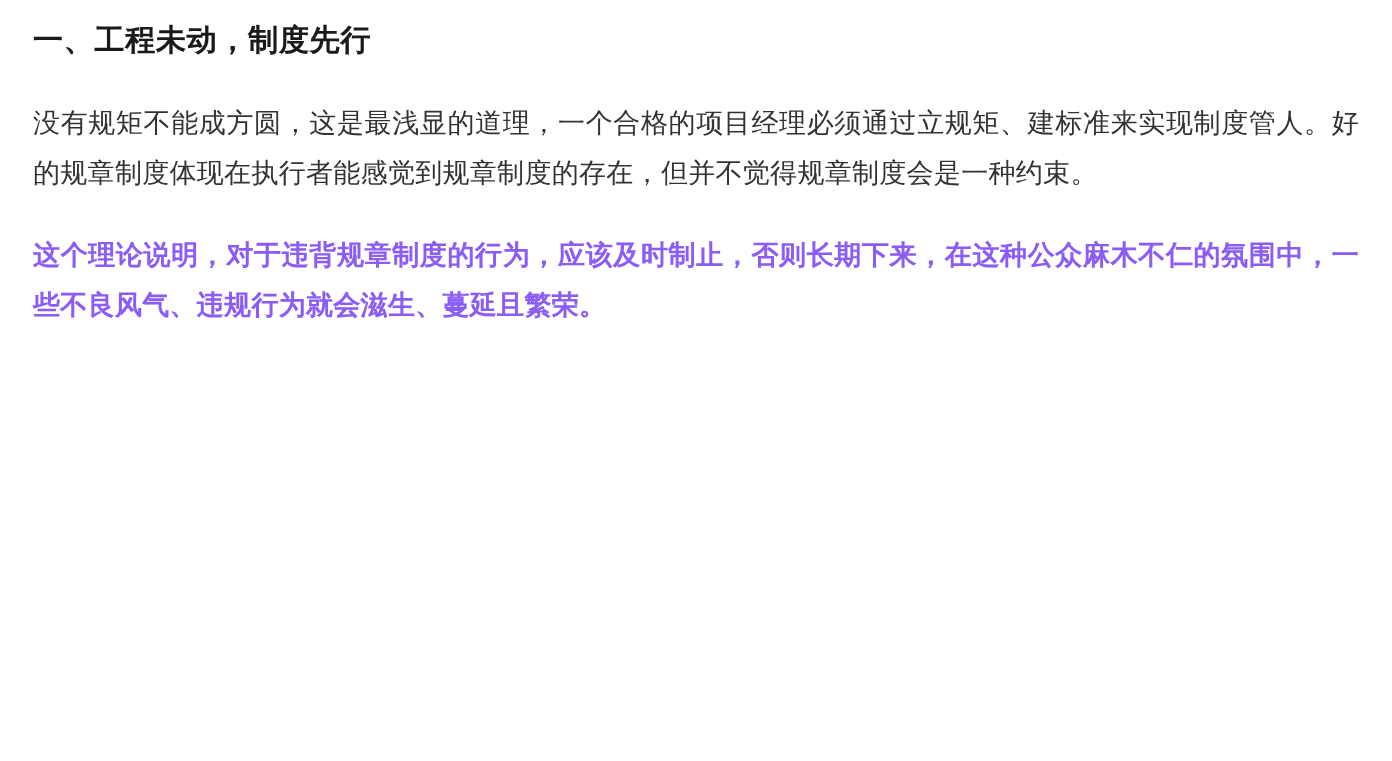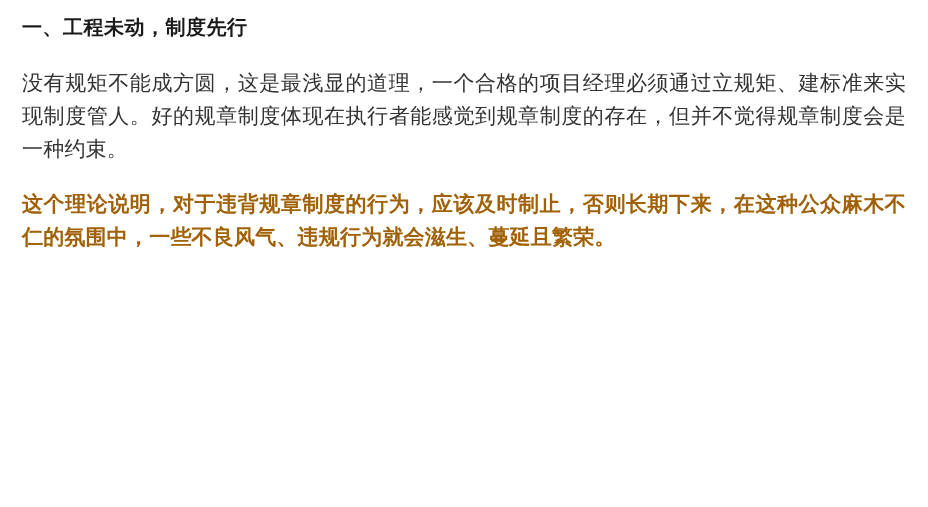--- a/index.html
+++ b/index.html
@@ -24,30 +24,30 @@
   }
   .heading {
     font-size: 20px;
     font-weight: bold;
     color: #1a1a1a;
     letter-spacing: 0.5px;
     margin: 0 0 26px 0;
     line-height: 1.3;
   }
   .para {
-    font-size: 21px;
+    font-size: 18px;
     line-height: 33px;
     color: #333333;
     margin: 0 0 22px 0;
     text-align: justify;
     letter-spacing: 0.2px;
   }
   .para.bold {
     font-weight: bold;
-    color: #a16207;
+    color: #8b5cf6;
   }
   .para.last {
     margin-bottom: 0;
   }
   .watermark {
     position: absolute;
     right: 22px;
     bottom: 10px;
     display: flex;
     align-items: center;

